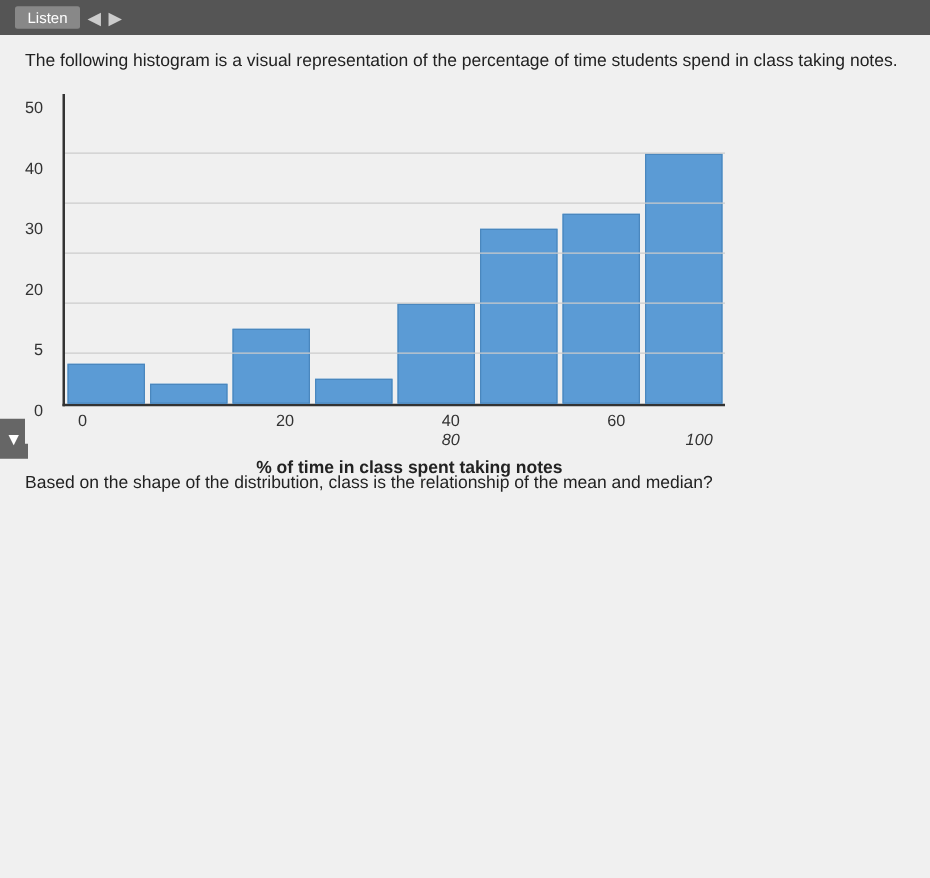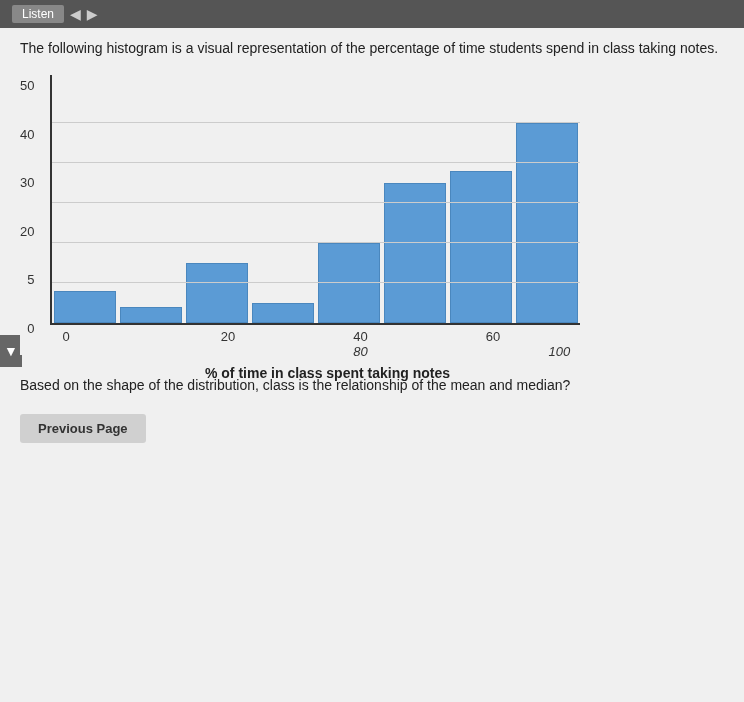--- a/index.html
+++ b/index.html
@@ -309,16 +309,15 @@
 
         <div class="x-axis-title">% of time in class spent taking notes</div>
       </div>
     </div>
   </div>
 
   <p class="question">Based on the shape of the distribution, class is the relationship of the mean and median?</p>
 
 
   <div class="bottom-nav">
-    <button class="nav-btn prev-btn">Previous Page</button>
   </div>
 
 </div>
 
 </body></html>

